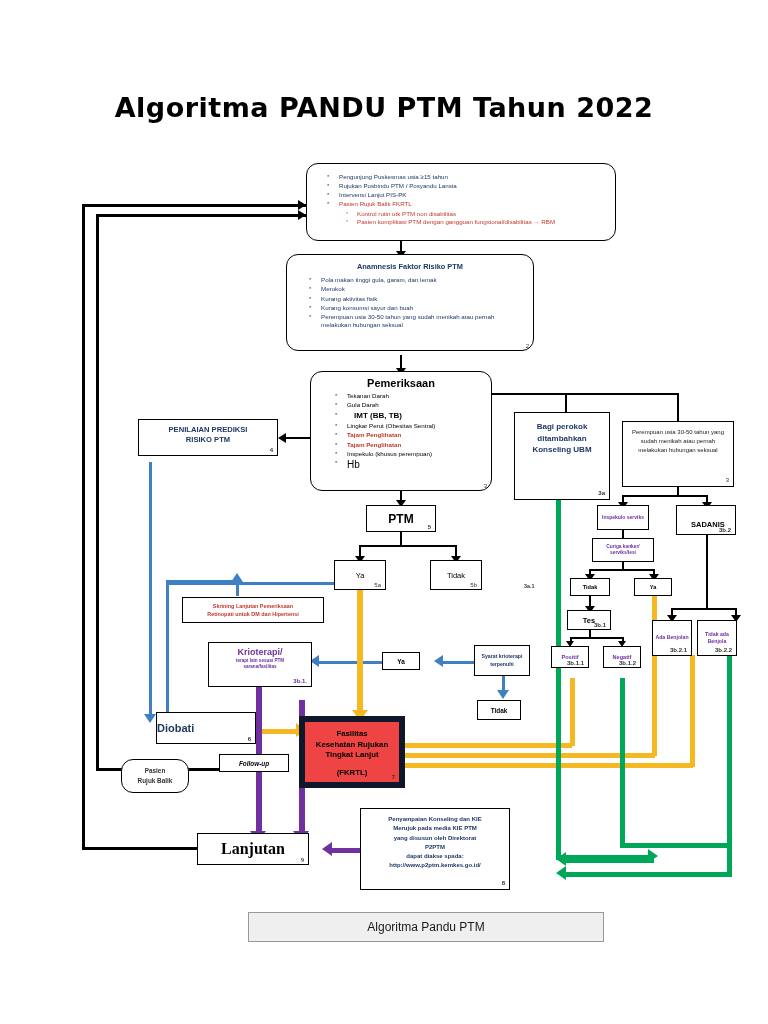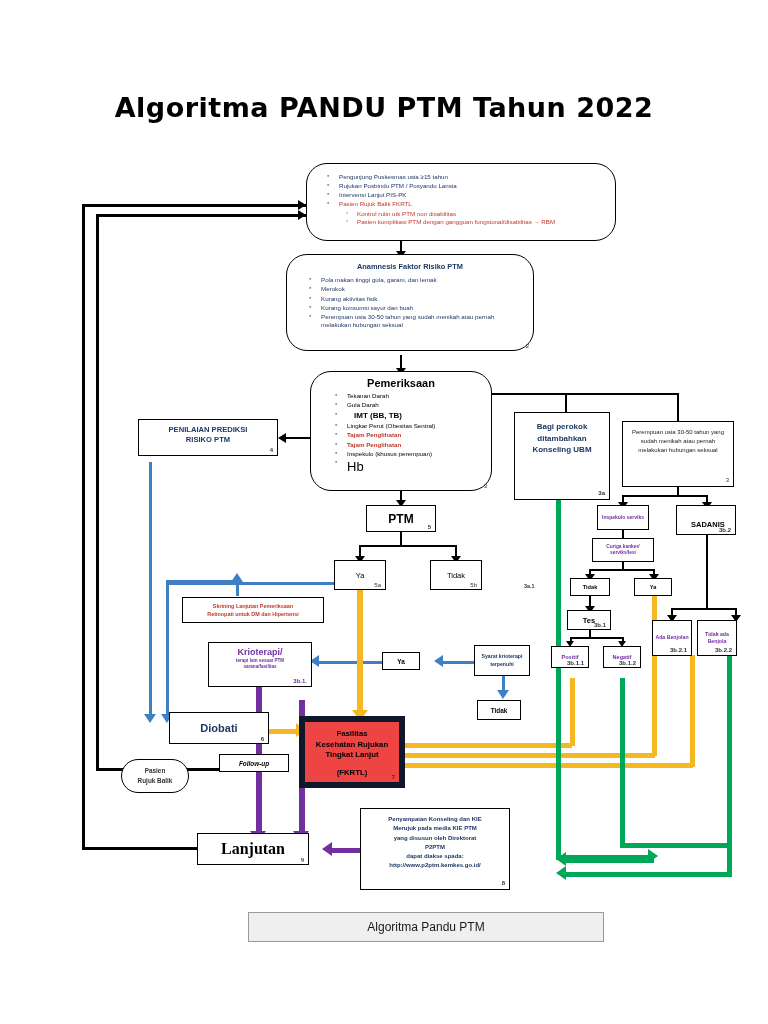--- a/index.html
+++ b/index.html
@@ -21,21 +21,21 @@
     font-family:"DejaVu Sans","Liberation Sans",sans-serif;
   }
 
   
   .box {
     position:absolute;
     background:#ffffff;
     border:1.6px solid #000;
     color:#000;
   }
-  .rbox { border-radius:21px; }
+  .rbox { border-radius:12px; }
   .numtag {
     position:absolute; right:4px; bottom:1px;
     font-size:6px; color:#333;
   }
   .hdr { text-align:center; font-weight:bold; }
 
   ul.blist { margin:0; padding:0 0 0 22px; list-style:none; }
   ul.blist > li { position:relative; margin:1.5px 0; line-height:1.25; }
   ul.blist > li::before {
     content:"\25AA"; position:absolute; left:-12px; top:-1px;
@@ -227,21 +227,21 @@
   <div class="box rbox" style="left:310px;top:371px;width:182px;height:120px;padding:5px 10px;font-size:6.2px;">
     <div class="hdr" style="font-size:11px;margin-bottom:3px;color:#000;">Pemeriksaan</div>
     <ul class="blist" style="padding-left:26px;">
       <li>Tekanan Darah</li>
       <li>Gula Darah</li>
       <li style="font-size:8px;font-weight:bold;padding-left:7px;">IMT (BB, TB)</li>
       <li>Lingkar Perut (Obesitas Sentral)</li>
       <li class="red" style="font-weight:bold;">Tajam Penglihatan</li>
       <li class="red" style="font-weight:bold;">Tajam Penglihatan</li>
       <li>Inspekulo (khusus perempuan)</li>
-      <li style="font-size:13px;">Hb</li>
+      <li style="font-size:10px;">Hb</li>
     </ul>
     <span class="numtag">3</span>
   </div>
 
   <div class="box" style="left:138px;top:419px;width:140px;height:37px;padding:5px 6px;font-size:7.6px;font-weight:bold;text-align:center;color:#1f3864;line-height:1.35;">
     <div>PENILAIAN PREDIKSI</div>
     <div>RISIKO PTM</div>
     <span class="numtag">4</span>
   </div>
 
@@ -331,21 +331,21 @@
   </div>
 
   <div class="box" style="left:382px;top:652px;width:38px;height:18px;font-size:6.4px;font-weight:bold;text-align:center;display:flex;align-items:center;justify-content:center;">
     <span>Ya</span>
   </div>
 
   <div class="box" style="left:477px;top:700px;width:44px;height:20px;font-size:6.4px;font-weight:bold;text-align:center;display:flex;align-items:center;justify-content:center;">
     <span>Tidak</span>
   </div>
 
-  <div class="box" style="left:156px;top:712px;width:100px;height:32px;font-size:11px;font-weight:bold;text-align:center;color:#1f3864;display:flex;align-items:center;justify-content:center;margin-left:13px;">
+  <div class="box" style="left:156px;top:712px;width:100px;height:32px;font-size:11px;font-weight:bold;text-align:center;color:#1f3864;display:flex;align-items:center;">
     <span>Diobati</span>
     <span class="numtag">6</span>
   </div>
 
   <div class="box" style="left:219px;top:754px;width:70px;height:18px;font-size:6.4px;font-style:italic;font-weight:bold;text-align:center;display:flex;align-items:center;justify-content:center;">
     <span>Follow-up</span>
   </div>
 
   <div class="box rbox" style="left:121px;top:759px;width:68px;height:34px;font-size:6.4px;font-weight:bold;text-align:center;color:#333;line-height:1.5;display:flex;flex-direction:column;align-items:center;justify-content:center;">
     <span>Pasien</span>

